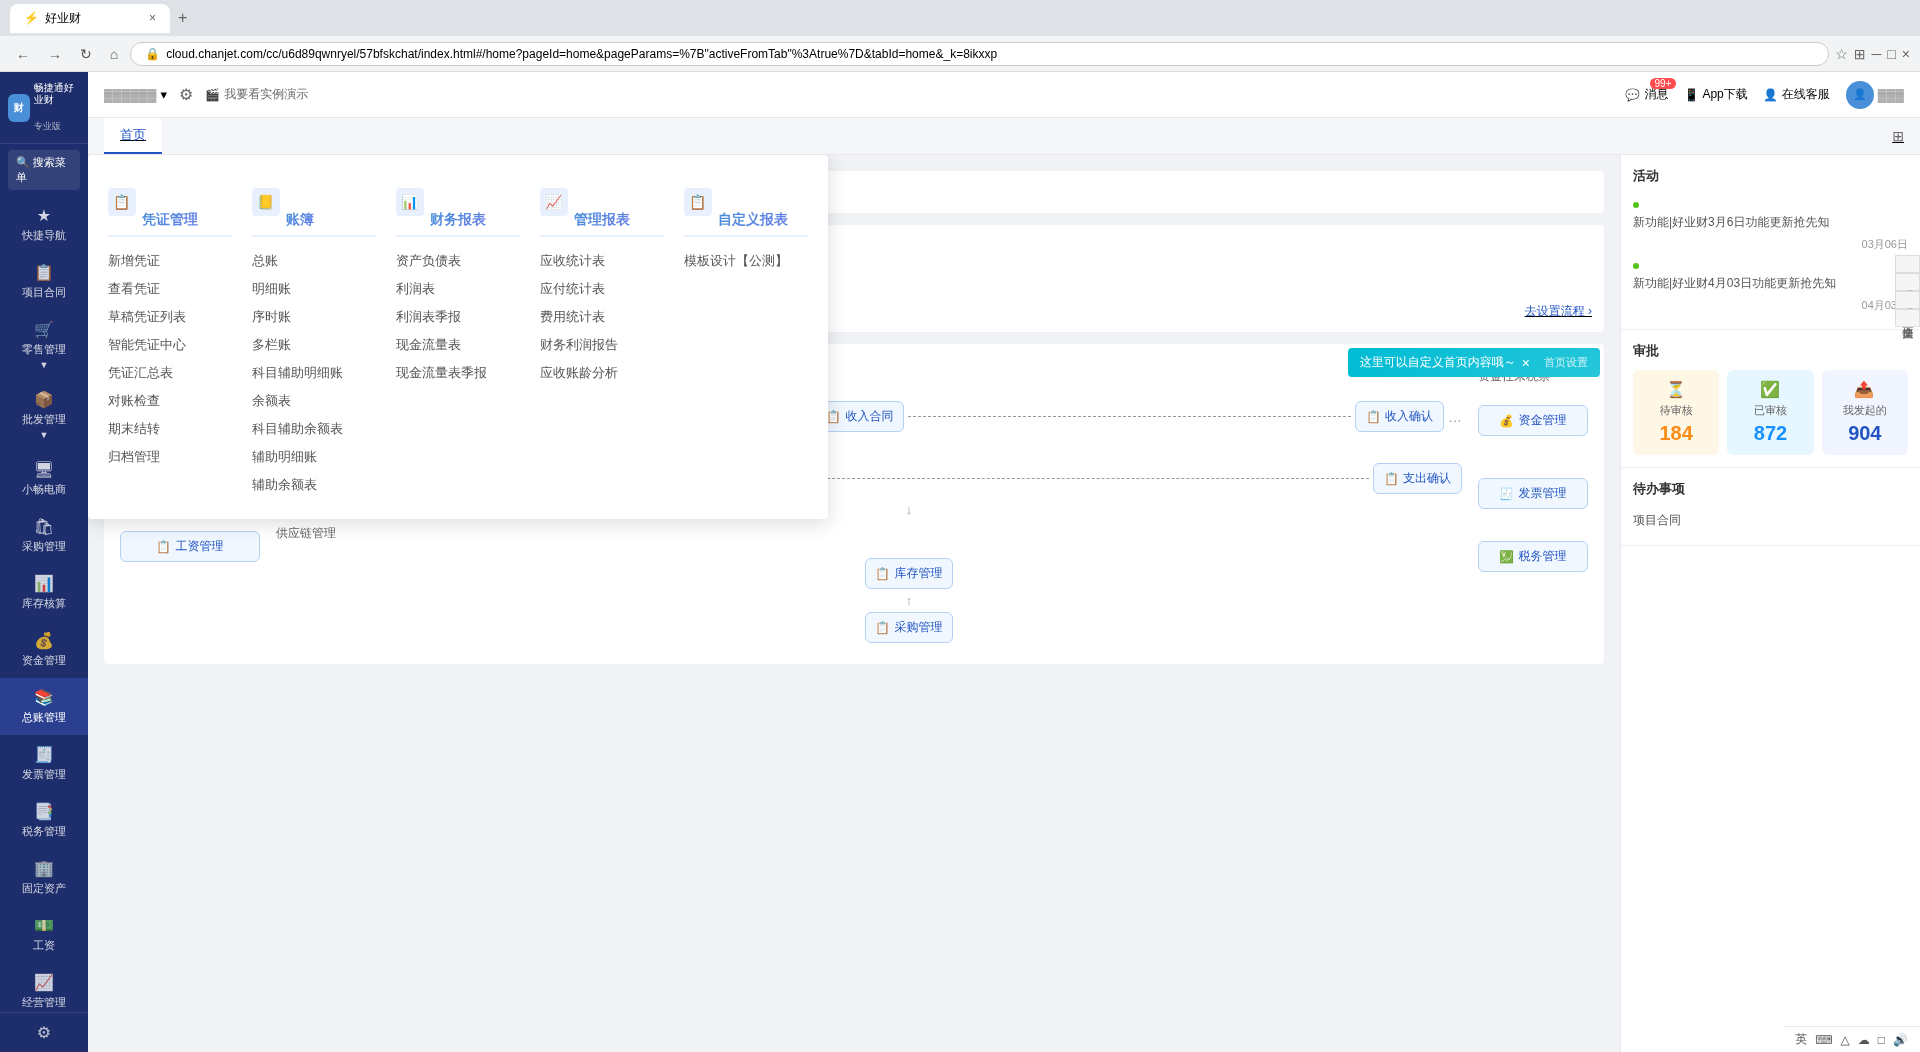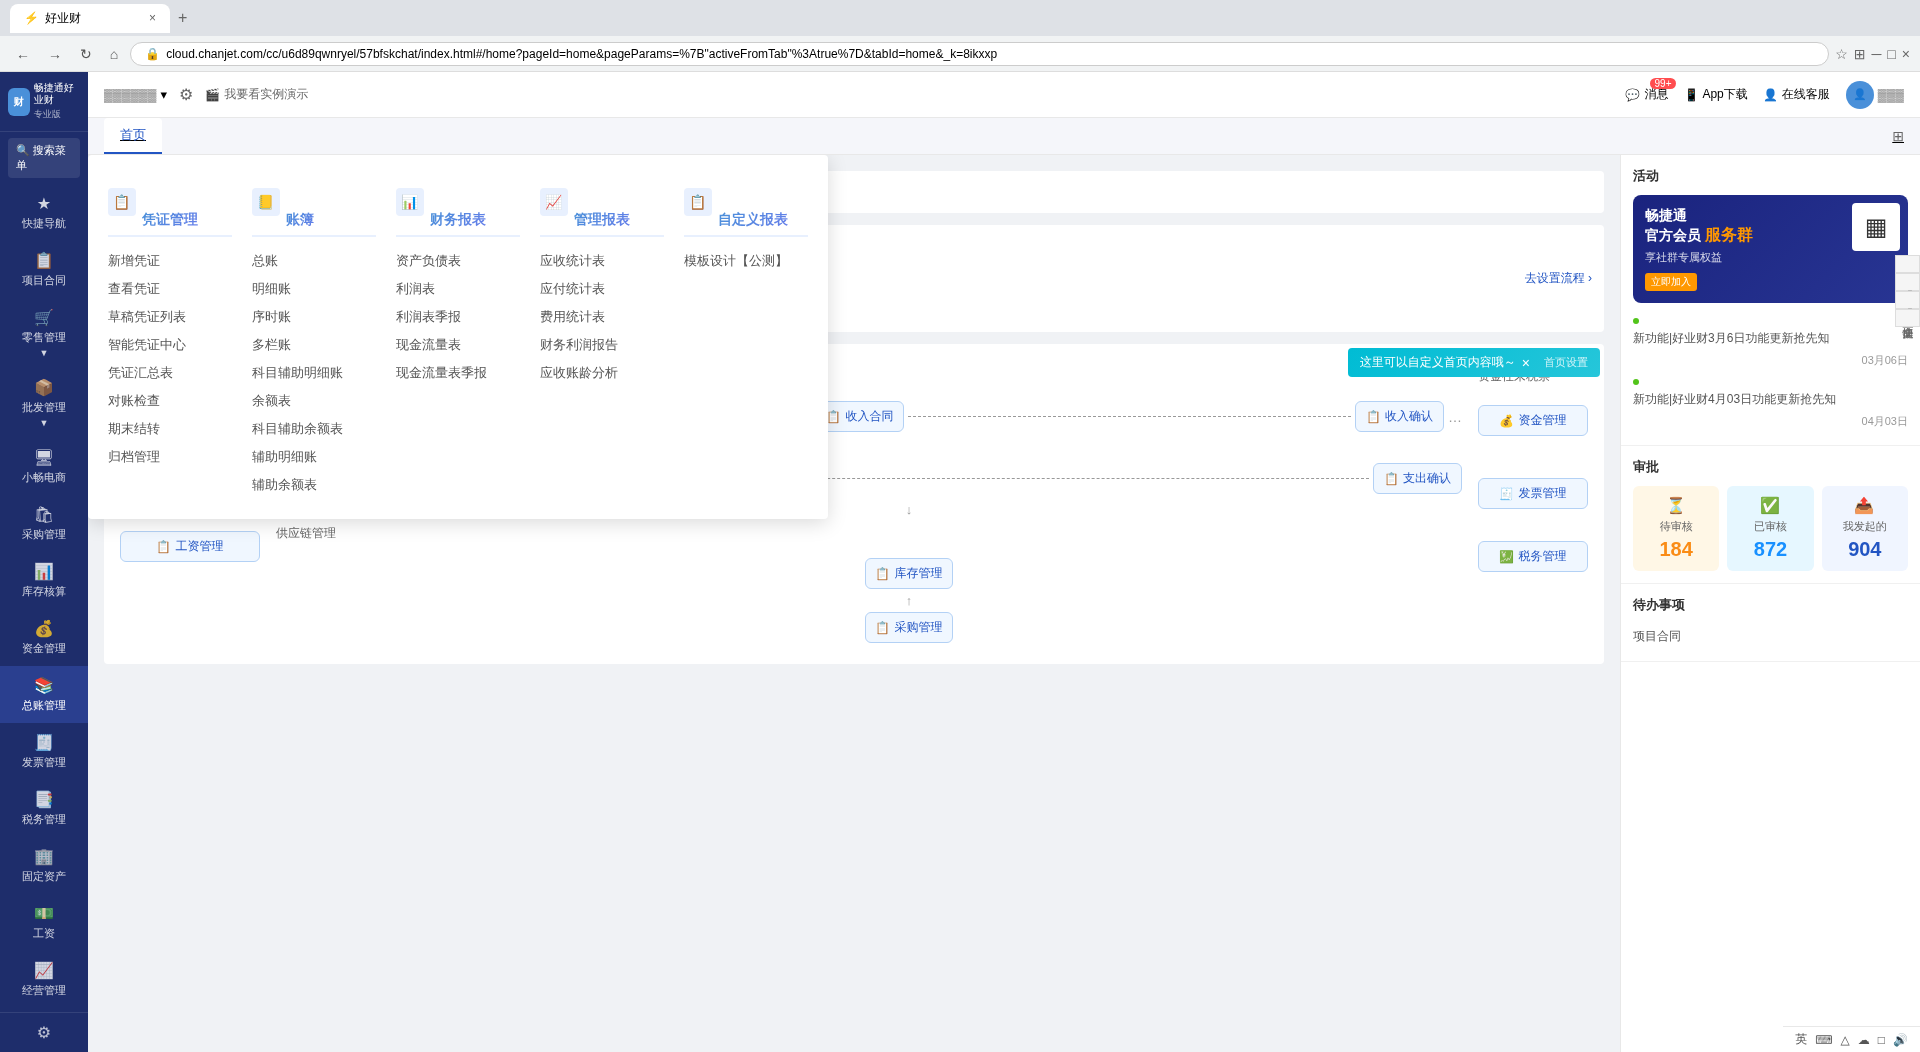--- a/index.html
+++ b/index.html
@@ -19,21 +19,21 @@
 
     
     .app-layout { display: flex; height: calc(1052px - 72px); }
 
     
     .sidebar { width: 88px; background: #1e2d6b; display: flex; flex-direction: column; color: white; flex-shrink: 0; }
     .sidebar-header { padding: 10px 8px; border-bottom: 1px solid rgba(255,255,255,0.1); }
     .sidebar-logo { display: flex; align-items: center; gap: 4px; font-size: 11px; }
     .sidebar-logo-icon { width: 28px; height: 28px; background: #4a90d9; border-radius: 6px; display: flex; align-items: center; justify-content: center; font-size: 10px; font-weight: bold; }
     .sidebar-logo-text { font-size: 10px; line-height: 1.2; }
-    .sidebar-version { font-size: 9px; color: rgba(255,255,255,0.6); margin-top: 2px; font-family: Liberation Mono, monospace; }
+    .sidebar-version { font-size: 9px; color: rgba(255,255,255,0.6); margin-top: 14px; font-family: Liberation Mono, monospace; }
     .sidebar-search { padding: 6px 8px; }
     .sidebar-search-btn { width: 100%; background: rgba(255,255,255,0.1); border: none; border-radius: 4px; color: white; padding: 5px 8px; font-size: 11px; cursor: pointer; text-align: left; }
     .sidebar-nav { flex: 1; overflow-y: auto; }
     .sidebar-item { padding: 10px 8px; cursor: pointer; display: flex; flex-direction: column; align-items: center; gap: 3px; color: rgba(255,255,255,0.8); font-size: 11px; }
     .sidebar-item.active { background: #2a3f8f; color: white; }
     .sidebar-item-icon { font-size: 16px; }
     .sidebar-bottom { padding: 10px 8px; border-top: 1px solid rgba(255,255,255,0.1); display: flex; flex-direction: column; align-items: center; gap: 3px; }
     .sidebar-settings { cursor: pointer; color: rgba(255,255,255,0.7); font-size: 16px; }
 
     
@@ -73,21 +73,21 @@
     .menu-cat-title { font-size: 14px; font-weight: 600; color: #1a1a2e; background: linear-gradient(135deg, #4a90d9, #667eea); margin-top: 36px; -webkit-background-clip: text; -webkit-text-fill-color: transparent; }
     .menu-item { padding: 5px 0; font-size: 13px; color: #555; cursor: pointer; display: block; }
 
     
     .steps-bar { background: white; border-radius: 4px; padding: 12px 16px; margin-bottom: 12px; display: flex; align-items: center; gap: 8px; font-size: 12px; overflow: hidden; }
     .step-item { display: flex; align-items: center; gap: 4px; color: #666; white-space: nowrap; }
     .step-num { width: 18px; height: 18px; border-radius: 50%; background: #e8f0fe; color: #2255c3; display: flex; align-items: center; justify-content: center; font-size: 11px; font-weight: bold; }
     .step-arrow { color: #ccc; font-size: 10px; }
 
     
-    .icon-grid { background: white; border-radius: 4px; padding: 12px; margin-bottom: 12px; display: flex; gap: 8px; align-items: center; }
+    .icon-grid { background: white; border-radius: 4px; padding: 12px; margin-bottom: 12px; display: flex; gap: 8px; align-items: flex-end; text-decoration: underline; }
     .icon-cell { display: flex; flex-direction: column; align-items: center; gap: 4px; min-width: 80px; cursor: pointer; }
     .icon-placeholder { width: 64px; height: 64px; background: #f5f5f5; border-radius: 8px; display: flex; align-items: center; justify-content: center; color: #999; font-size: 11px; border: 1px solid #eee; }
     .icon-cell-label { font-size: 11px; color: #666; }
     .icon-settings-cell { display: flex; flex-direction: column; align-items: center; gap: 4px; min-width: 80px; cursor: pointer; }
     .icon-settings-box { width: 64px; height: 64px; background: #f5f5f5; border-radius: 8px; display: flex; align-items: center; justify-content: center; font-size: 24px; color: #999; border: 1px solid #eee; }
     .go-setup { color: #2255c3; font-size: 12px; cursor: pointer; }
 
     
     .flow-area { background: white; border-radius: 4px; padding: 16px; margin-bottom: 12px; position: relative; min-height: 320px; overflow: hidden; }
     .flow-section-label { font-size: 12px; color: #666; margin-bottom: 8px; }
@@ -448,34 +448,20 @@
 
         <div style="position:absolute;right:0;top:100px;display:flex;flex-direction:column;gap:0;z-index:20;">
           <div style="writing-mode:vertical-rl;background:#f5f5f5;border:1px solid #ddd;padding:8px 4px;font-size:11px;color:#666;cursor:pointer;">帮助中心</div>
           <div style="writing-mode:vertical-rl;background:#f5f5f5;border:1px solid #ddd;padding:8px 4px;font-size:11px;color:#666;cursor:pointer;">客服热线</div>
           <div style="writing-mode:vertical-rl;background:#f5f5f5;border:1px solid #ddd;padding:8px 4px;font-size:11px;color:#666;cursor:pointer;">服务社区</div>
           <div style="writing-mode:vertical-rl;background:#f5f5f5;border:1px solid #ddd;padding:8px 4px;font-size:11px;color:#666;cursor:pointer;">桌面快捷</div>
         </div>
 
         <div class="right-section">
           <div class="right-section-title">活动</div>
-          <div class="activity-banner">
-            <div style="padding-right:60px;">
-              <div class="activity-banner-title">
-                <span>畅捷通</span><br>
-                <span>官方会员</span>
-                <span class="highlight">服务群</span>
-              </div>
-              <div class="activity-banner-subtitle">享社群专属权益</div>
-              <div style="background:#ff9800;color:white;border-radius:3px;padding:2px 6px;font-size:10px;display:inline-block;cursor:pointer;">立即加入</div>
-            </div>
-            <div class="qr-placeholder">
-              <span style="font-size:24px;">▦</span>
-            </div>
-          </div>
           <div class="activity-items">
             <div class="activity-item">
               <span class="activity-dot"></span>
               <span>新功能|好业财3月6日功能更新抢先知</span>
               <span class="activity-date">03月06日</span>
             </div>
             <div class="activity-item">
               <span class="activity-dot"></span>
               <span>新功能|好业财4月03日功能更新抢先知</span>
               <span class="activity-date">04月03日</span>

